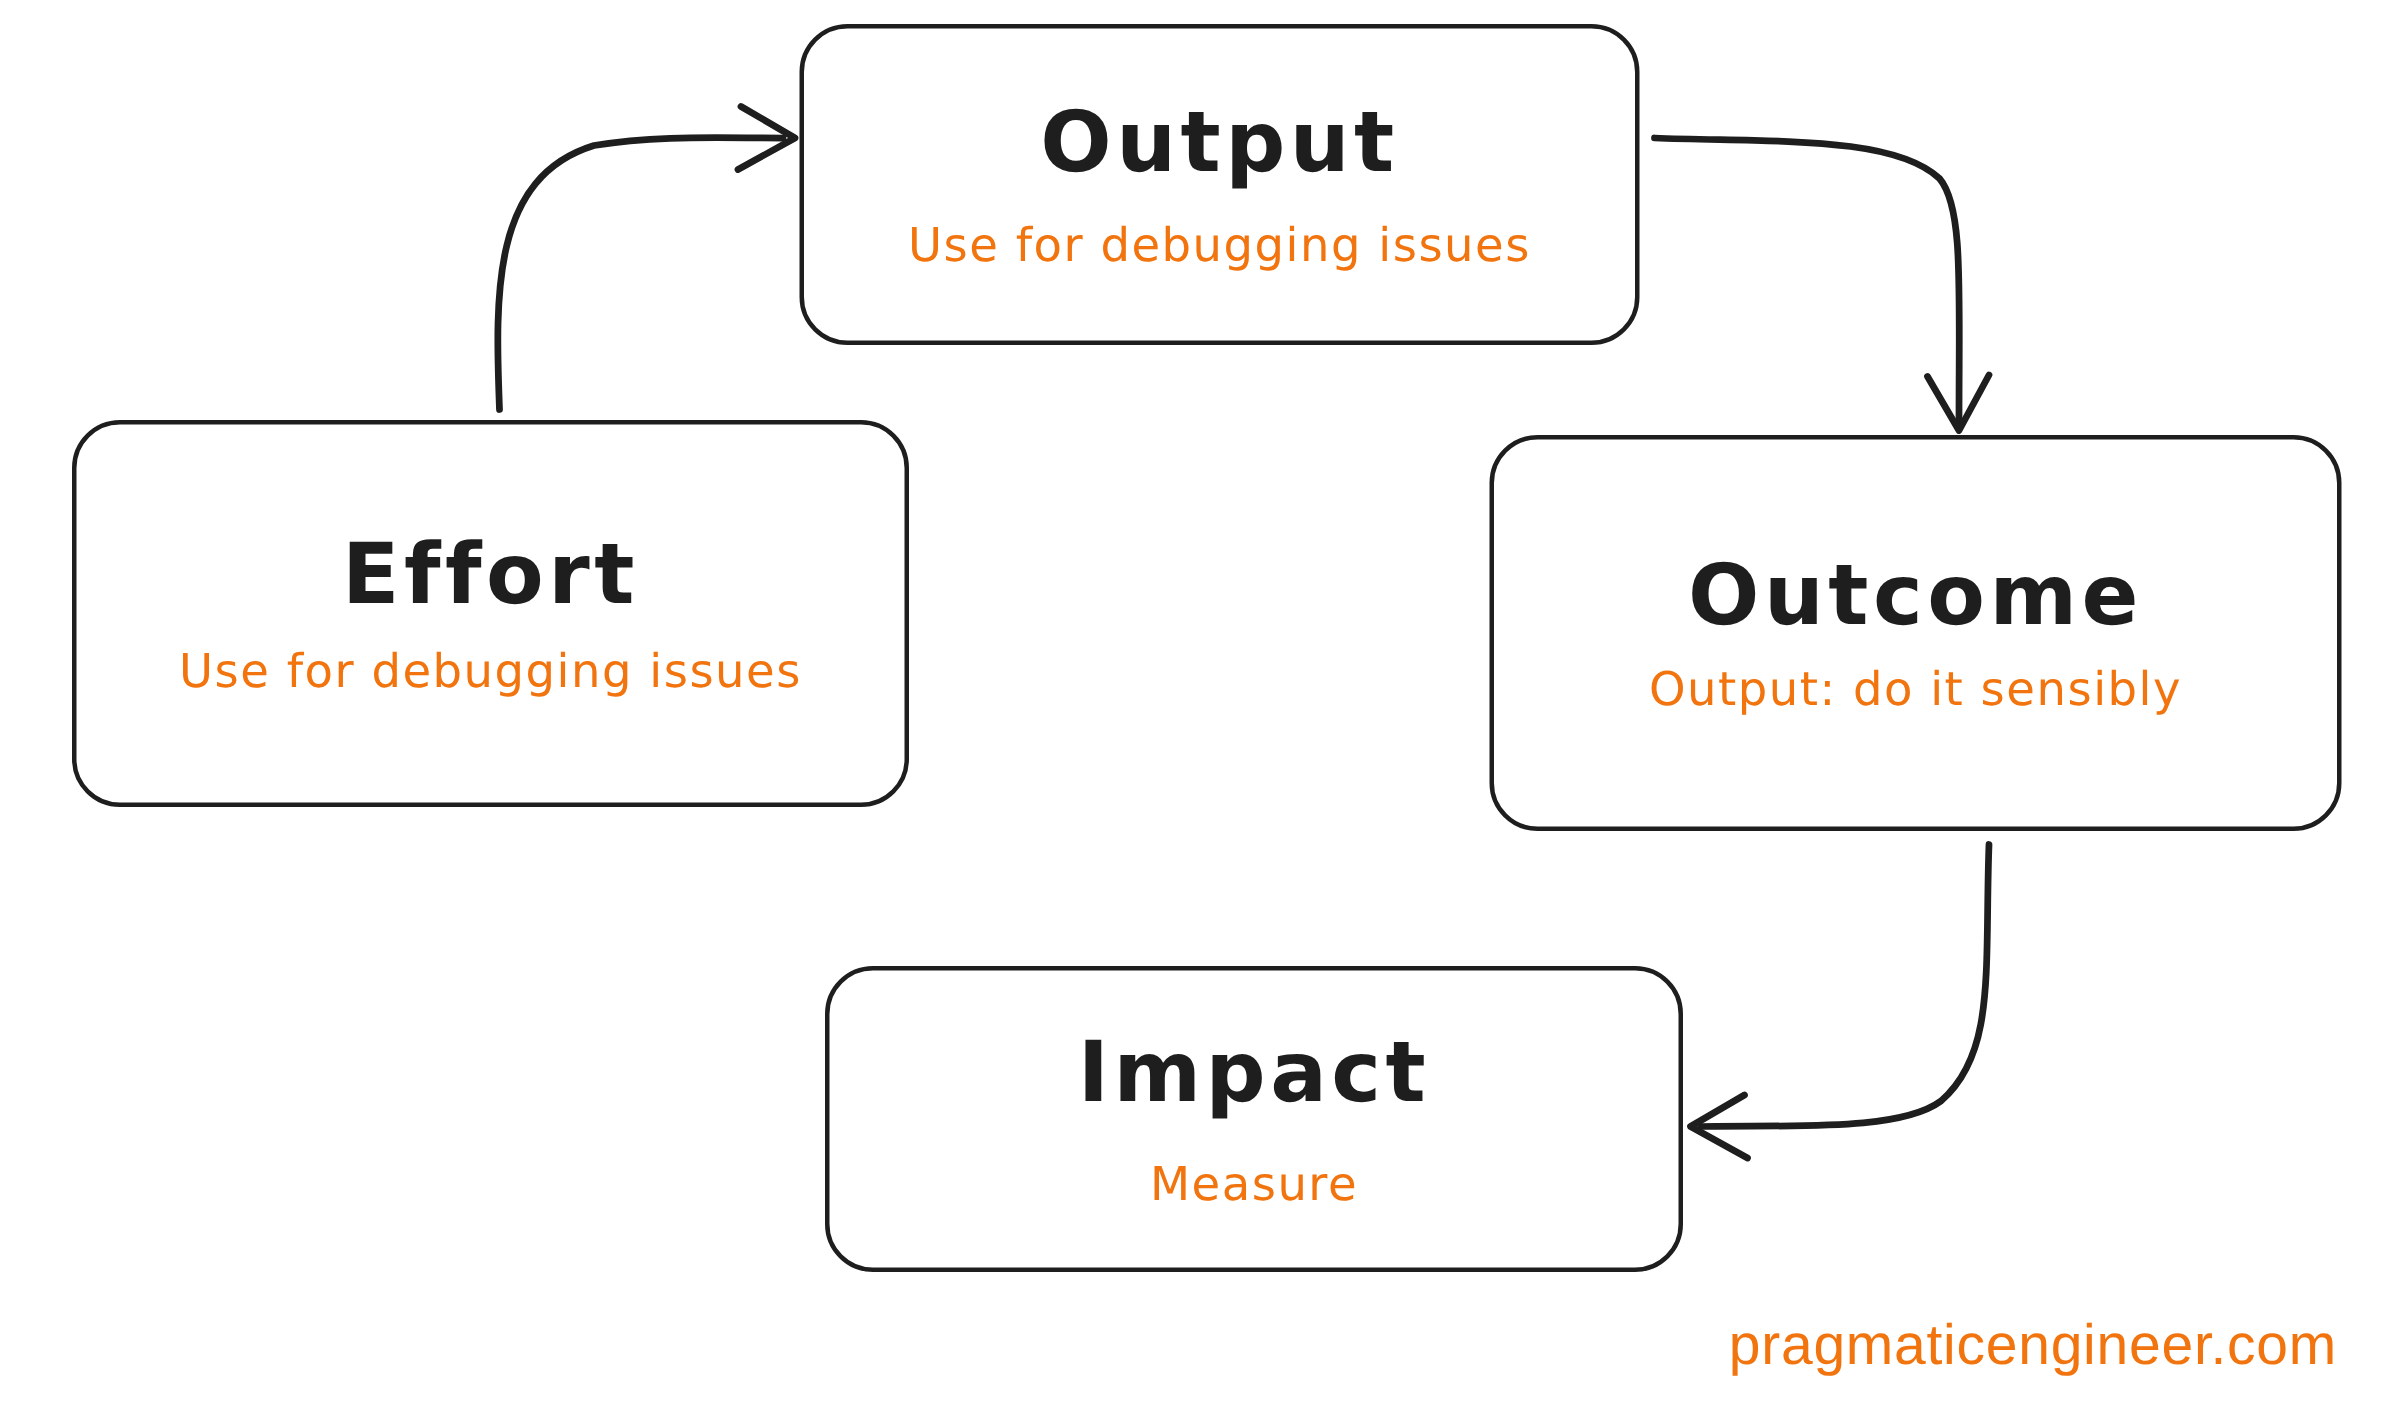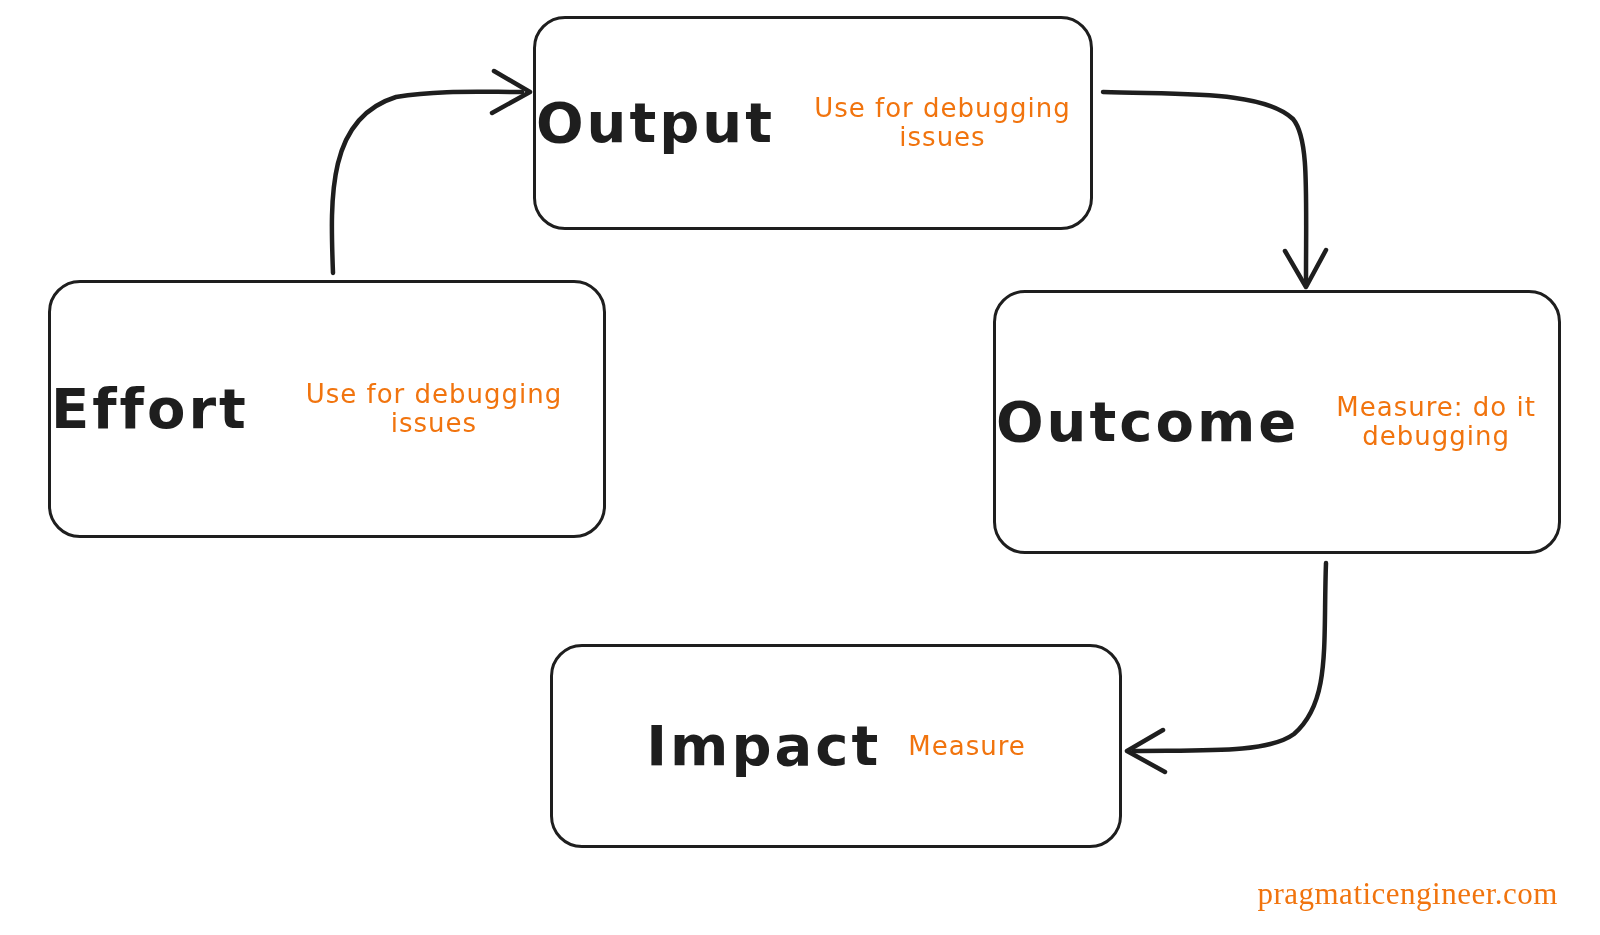--- a/index.html
+++ b/index.html
@@ -30,50 +30,50 @@
     fill: none;
     stroke-linecap: round;
     stroke-linejoin: round;
   }
   .node {
     position: absolute;
     background: #ffffff;
     border: 3px solid var(--c-ink, #1e1e1e);
     border-radius: 32px;
     display: flex;
-    flex-direction: row;
+    flex-direction: column;
     align-items: center;
     justify-content: center;
     text-align: center;
     box-sizing: border-box;
   }
   .node-output  { left: 533px; top: 16px;  width: 560px; height: 214px; gap: 20px; }
   .node-effort  { left: 48px;  top: 280px; width: 558px; height: 258px; gap: 16px; }
   .node-outcome { left: 993px; top: 290px; width: 568px; height: 264px; gap: 15px; justify-content: center; }
   .node-impact  { left: 550px; top: 644px; width: 572px; height: 204px; gap: 27px; }
   .node-title {
     font-weight: 700;
     font-size: 56px;
     letter-spacing: 3px;
     color: var(--c-ink, #1e1e1e);
     line-height: 1.1;
   }
   .node-subtitle {
     font-weight: 500;
-    font-size: 26px;
+    font-size: 31px;
     letter-spacing: 1px;
     color: var(--c-accent, #f1740e);
     line-height: 1.1;
   }
   .watermark {
     position: absolute;
     right: 42px;
     top: 876px;
-    font-family: Liberation Serif, serif;
-    font-size: 31px;
+    font-family: Liberation Sans, sans-serif;
+    font-size: 38px;
     font-weight: 500;
     color: var(--c-accent, #f1740e);
     letter-spacing: 0.5px;
   }
 </style>
 </head>
 <body>
 
 <div class="canvas">
 
@@ -97,21 +97,21 @@
     <div class="node-subtitle">Use for debugging issues</div>
   </div>
 
   <div class="node node-effort">
     <div class="node-title">Effort</div>
     <div class="node-subtitle">Use for debugging issues</div>
   </div>
 
   <div class="node node-outcome">
     <div class="node-title">Outcome</div>
-    <div class="node-subtitle">Measure: do it debugging</div>
+    <div class="node-subtitle">Output: do it sensibly</div>
   </div>
 
   <div class="node node-impact">
     <div class="node-title">Impact</div>
     <div class="node-subtitle">Measure</div>
   </div>
 
   <div class="watermark">pragmaticengineer.com</div>
 
 </div>

